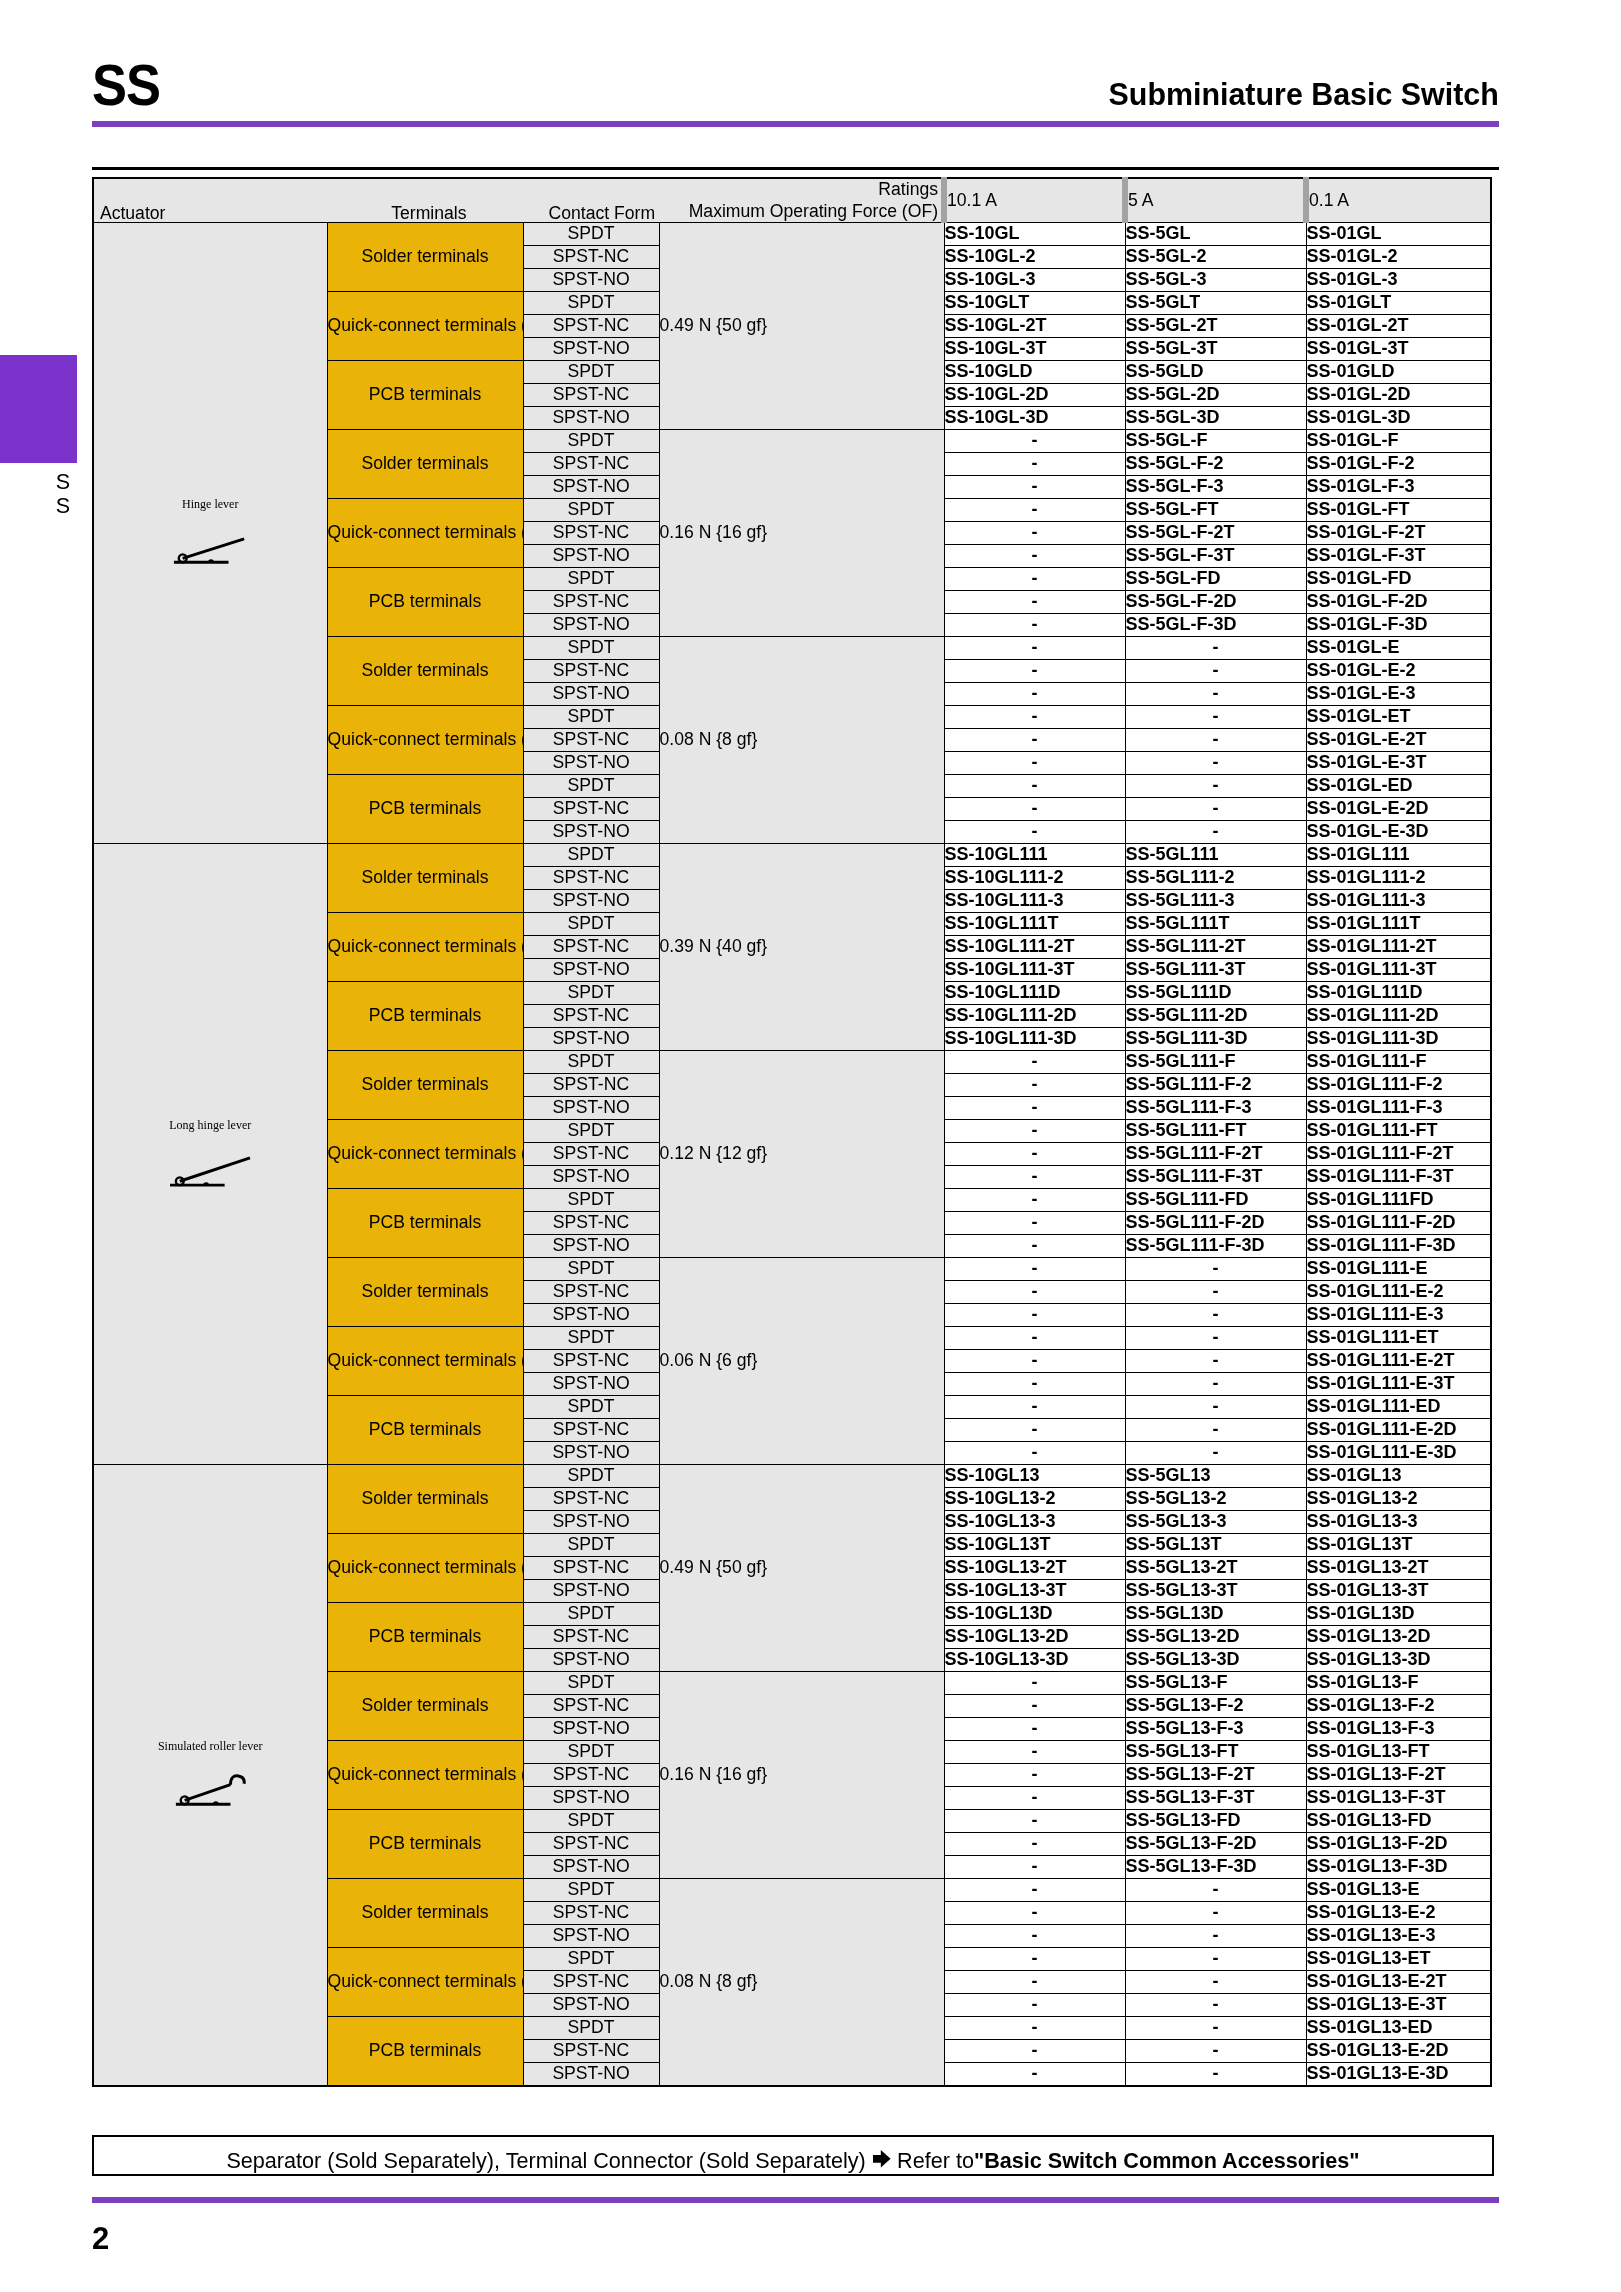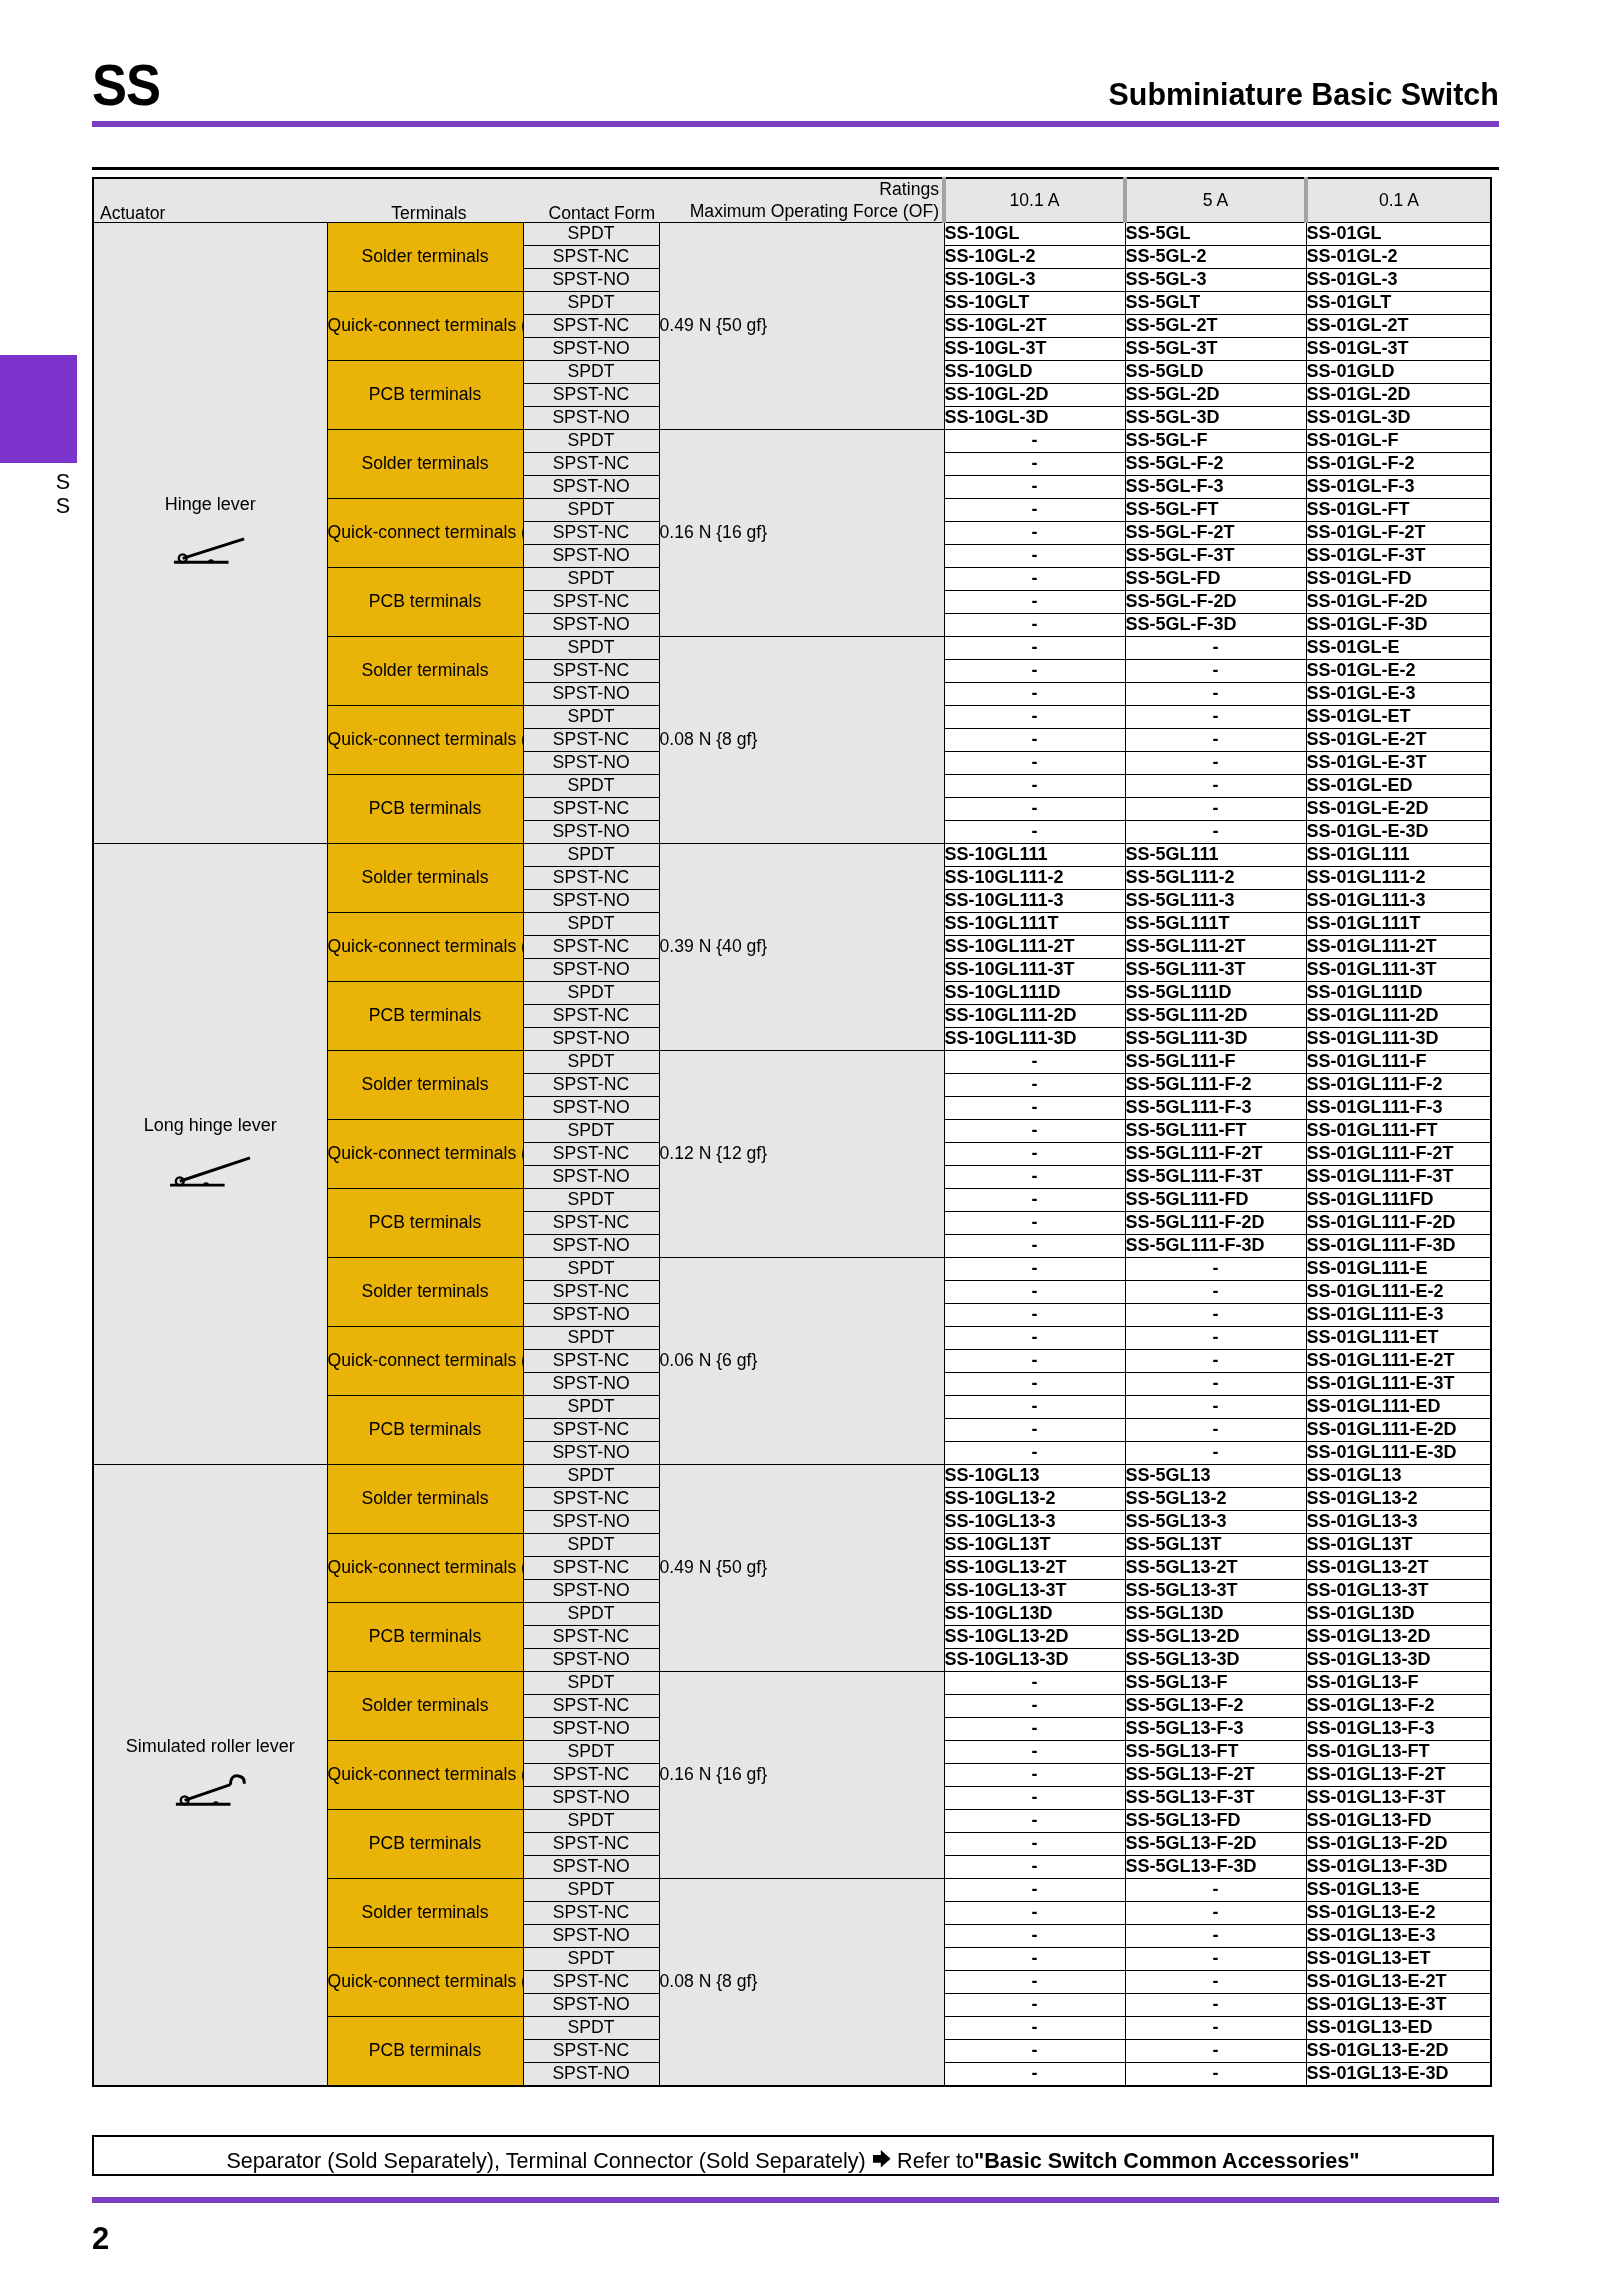--- a/index.html
+++ b/index.html
@@ -15,29 +15,29 @@
   .side-label span { display: block; }
 
   table.spec { position: absolute; left: 92px; top: 177px; width: 1400px; border-collapse: collapse; table-layout: fixed; font-size: 17.6px; }
   table.spec td, table.spec th { padding: 0; height: 22px; line-height: 17.6px; border: 1px solid #000; overflow: hidden; white-space: nowrap; }
   table.spec { border: 2.9px solid #000; }
   .hdr th { background: #e6e6e6; font-weight: normal; height: 44px; vertical-align: bottom; }
   .hdr .h-act { text-align: left; padding-left: 5.9px; border-right: none; }
   .hdr .h-term { text-align: center; padding-left: 7.8px; border-left: none; border-right: none; }
   .hdr .h-cf { text-align: right; padding-right: 3.9px; border-left: none; border-right: none; }
   .hdr .h-of { text-align: right; padding-right: 3px; border-left: none; line-height: 21.6px; }
-  .hdr .h-rate { text-align: center; vertical-align: middle; border-left: 4px solid #a3a3a3; }
+  .hdr .h-rate { text-align: left; vertical-align: middle; border-left: 6px solid #a3a3a3; }
   .hdr th { border-bottom: 2.9px solid #000; }
   td.act { background: #e6e6e6; text-align: center; vertical-align: middle; border-right: 2px solid #000; border-bottom: 2.9px solid #000; }
   td.term { background: #eab308; text-align: center; vertical-align: middle; white-space: normal; line-height: 23.5px; border-right: 2px solid #000; border-bottom: 2px solid #000; }
   td.cf { background: #e6e6e6; text-align: center; border: 2px solid #000; }
   td.of { background: #e6e6e6; text-align: left; vertical-align: middle; border-left: 2px solid #000; border-right: 2px solid #000; }
   td.model { background: #ffffff; font-weight: bold; text-align: left; padding-left: 19.6px; border: 2px solid #000; font-size: 18px; }
   td.model.dash { text-align: center; padding-left: 0; }
-  .act-label { display: block; font-size: 18px; margin-bottom: 17.6px; }
+  .act-label { display: block; font-size: 12px; margin-bottom: 17.6px; font-family: Liberation Serif, serif; }
   .act-icon { display: block; margin: 0 auto; width: 88px; height: 39px; }
 
   .note-box { position: absolute; left: 92px; top: 2135px; width: 1398px; height: 37px; border: 2px solid #000; border-bottom-width: 2.9px; font-size: 21.6px; display: flex; align-items: flex-end; justify-content: center; }
   .note-box .arrow { display: inline-block; margin: 0 5.9px; }
   .note-box b { font-weight: bold; }
   .page-num { position: absolute; left: 92px; top: 2223px; font-size: 31px; font-weight: bold; line-height: 1; }
 </style>
 </head>
 <body>
 

